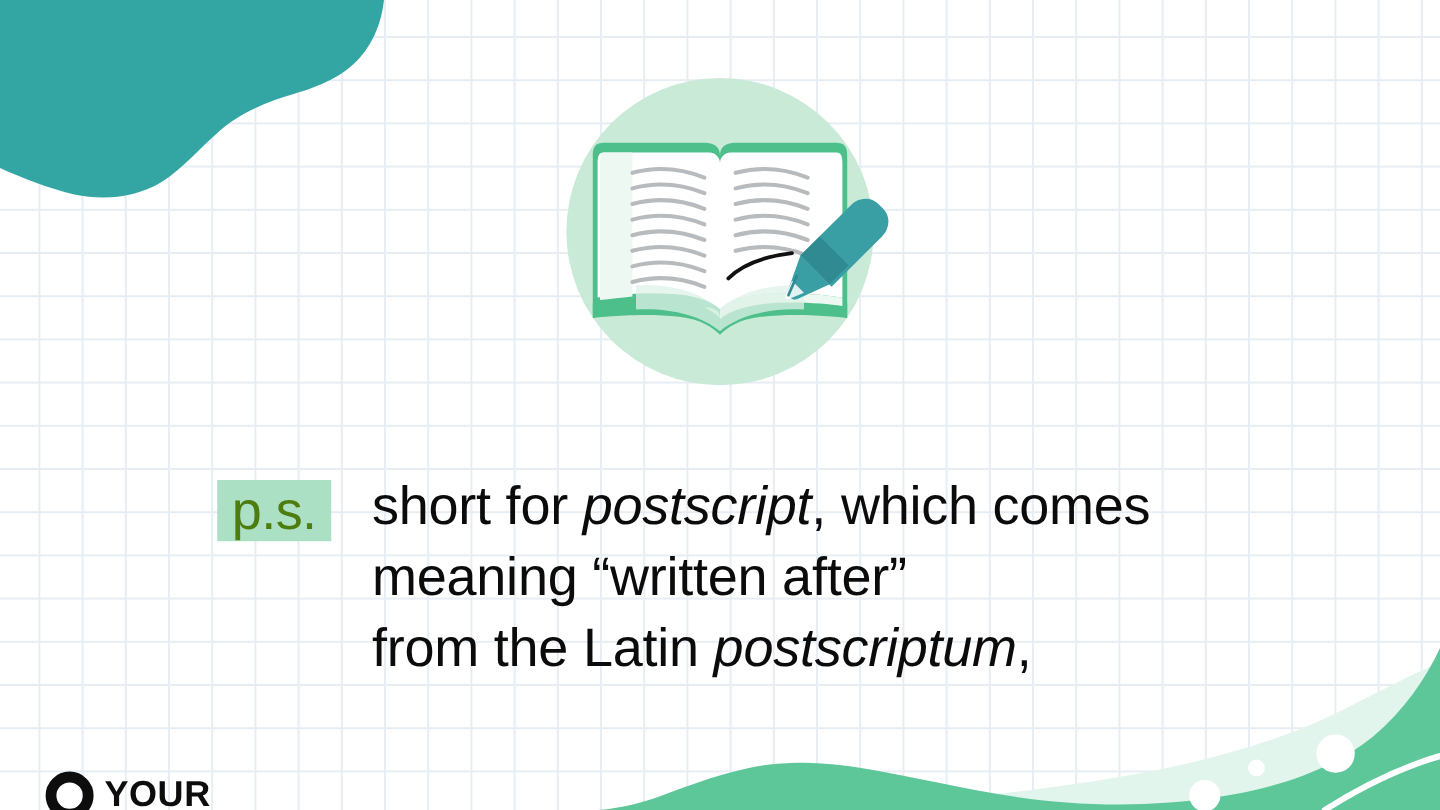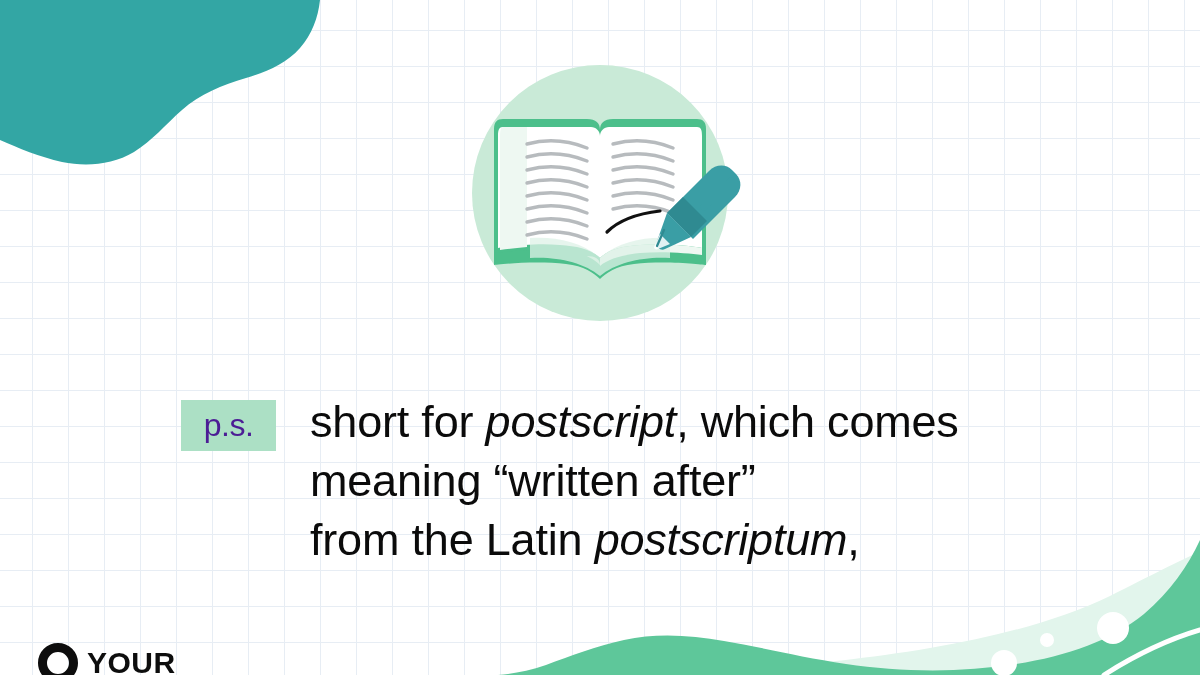--- a/index.html
+++ b/index.html
@@ -47,22 +47,22 @@
     position:absolute;
     left:0px; top:8px;
     width:95px; height:51px;
     background:#ace0c5;
   }
   #term {
     position:absolute;
     left:0px; top:8px;
     width:95px; height:51px;
     display:flex; align-items:center; justify-content:center;
-    font-size:32px;
-    color:#4c1d95;
+    font-size:45px;
+    color:#4d7c0f;
     letter-spacing:-0.5px;
   }
 
   
   #logo {
     position:absolute;
     left:38px; top:643px;
     display:flex; align-items:center; gap:9px;
   }
   #logo-ring {

